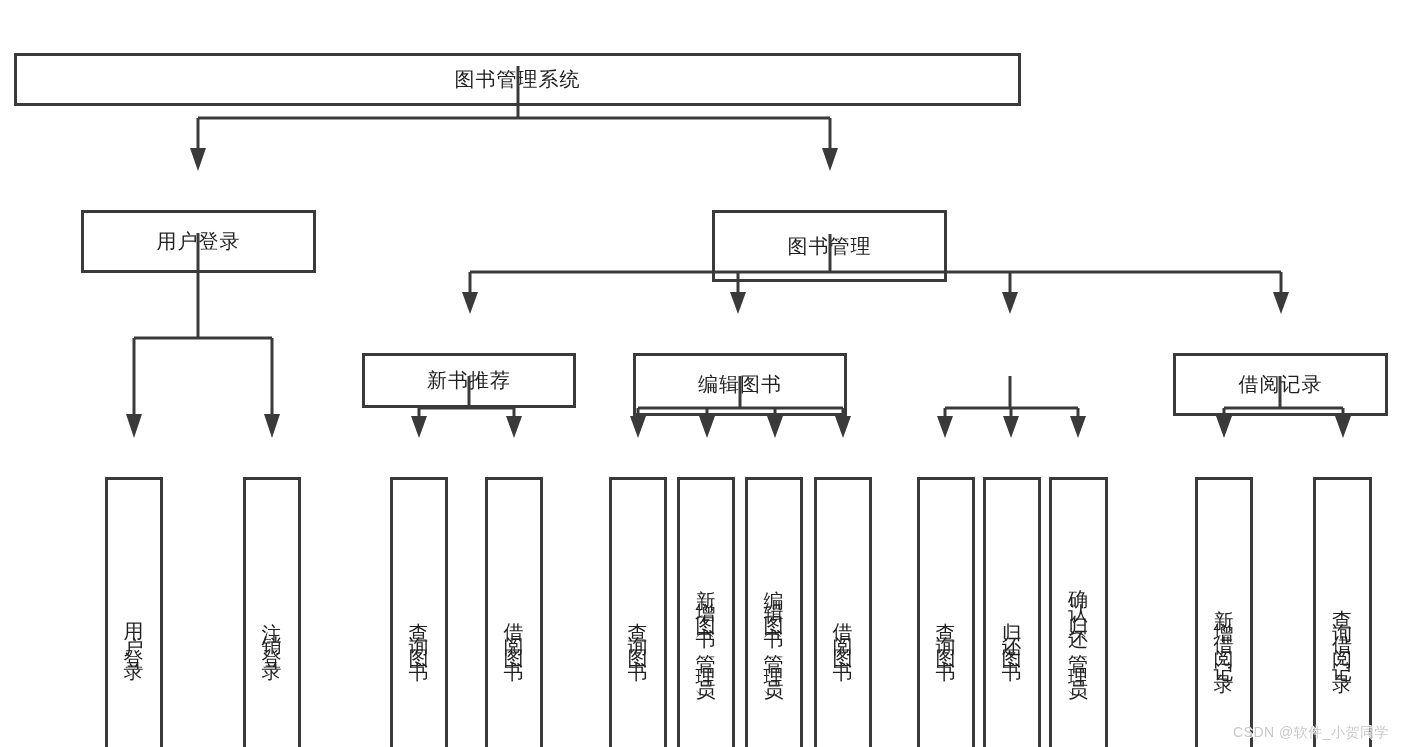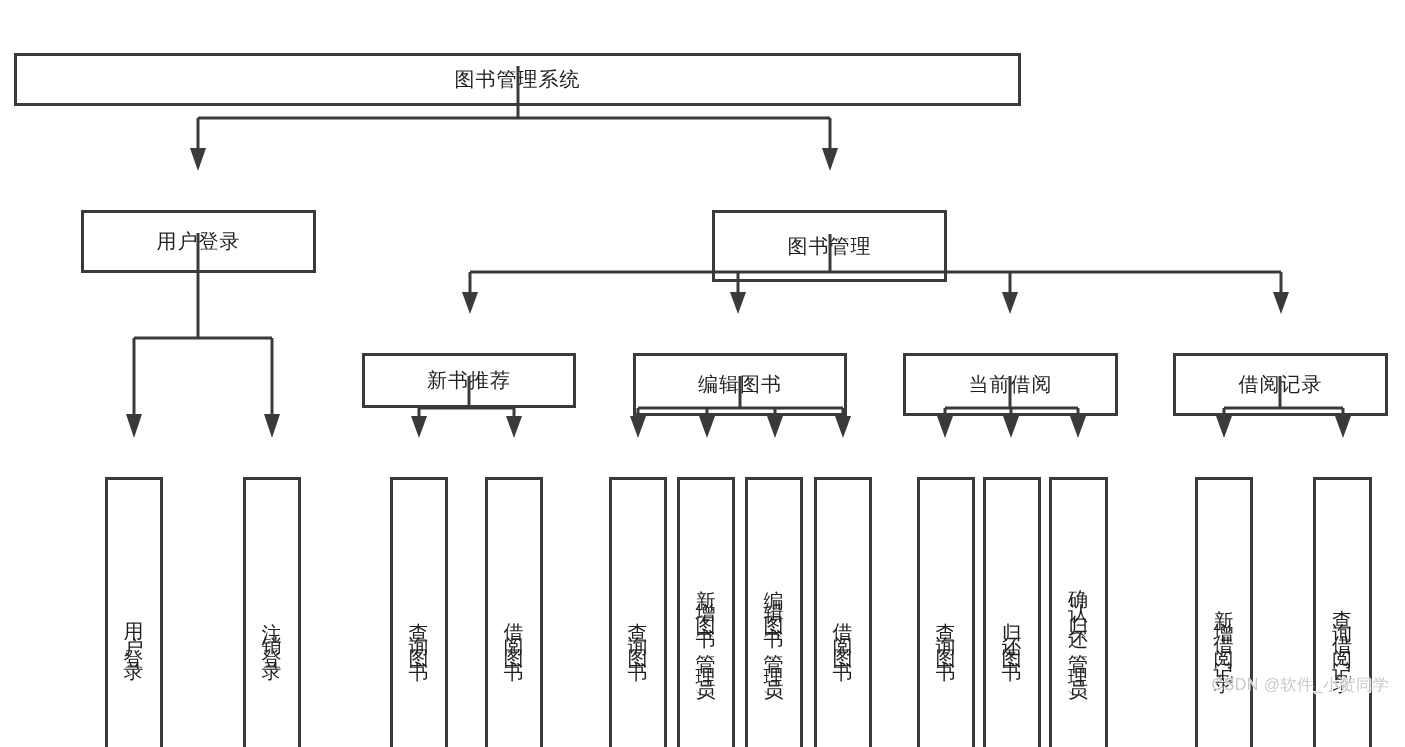--- a/index.html
+++ b/index.html
@@ -35,23 +35,23 @@
     text-orientation:mixed;
     letter-spacing:13px;
     margin-bottom:-13px;
     font-size:20px;
     line-height:1;
     white-space:nowrap;
   }
   .watermark{
     position:absolute;
     right:16px;
-    top:675px;
+    top:724px;
     z-index:6;
-    font-size:16px;
+    font-size:14px;
     color:var(--watermark);
     letter-spacing:0.5px;
     text-shadow:1px 1px 0 #fff,-1px -1px 0 #fff;
     white-space:nowrap;
   }
 </style>
 </head>
 <body>
 
 <div class="canvas">
@@ -135,23 +135,20 @@
   <div class="node" style="left:712px;top:170px;width:235px;height:72px;">
     <span>图书管理</span>
   </div>
 
   <div class="node" style="left:362px;top:313px;width:214px;height:55px;">
     <span>新书推荐</span>
   </div>
   <div class="node" style="left:633px;top:313px;width:214px;height:63px;">
     <span>编辑图书</span>
   </div>
-  <div class="node" style="left:903px;top:313px;width:215px;height:63px;">
-    <span>当前借阅</span>
-  </div>
   <div class="node" style="left:1173px;top:313px;width:215px;height:63px;">
     <span>借阅记录</span>
   </div>
 
   <div class="node leaf" style="left:105px;">
     <span class="vtext">用户登录</span>
   </div>
   <div class="node leaf" style="left:243px;">
     <span class="vtext">注销登录</span>
   </div>

